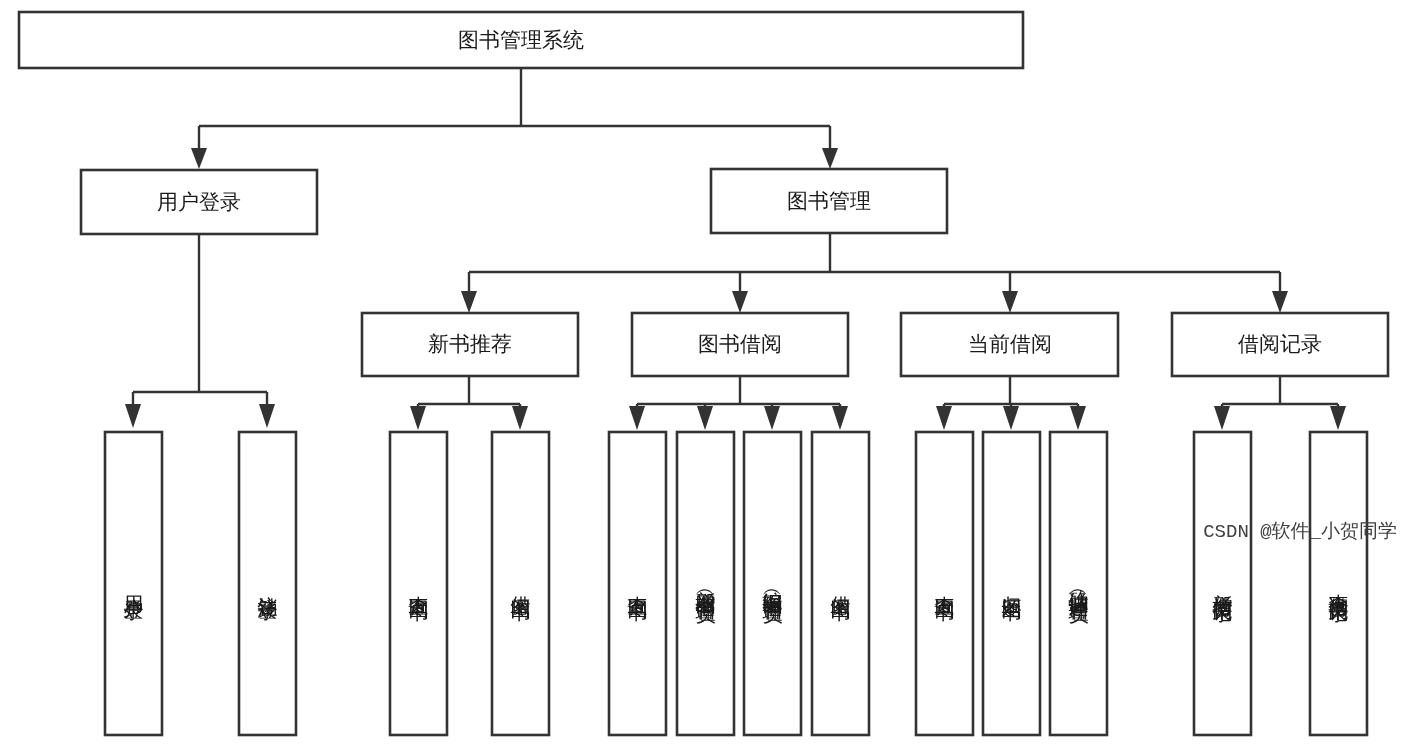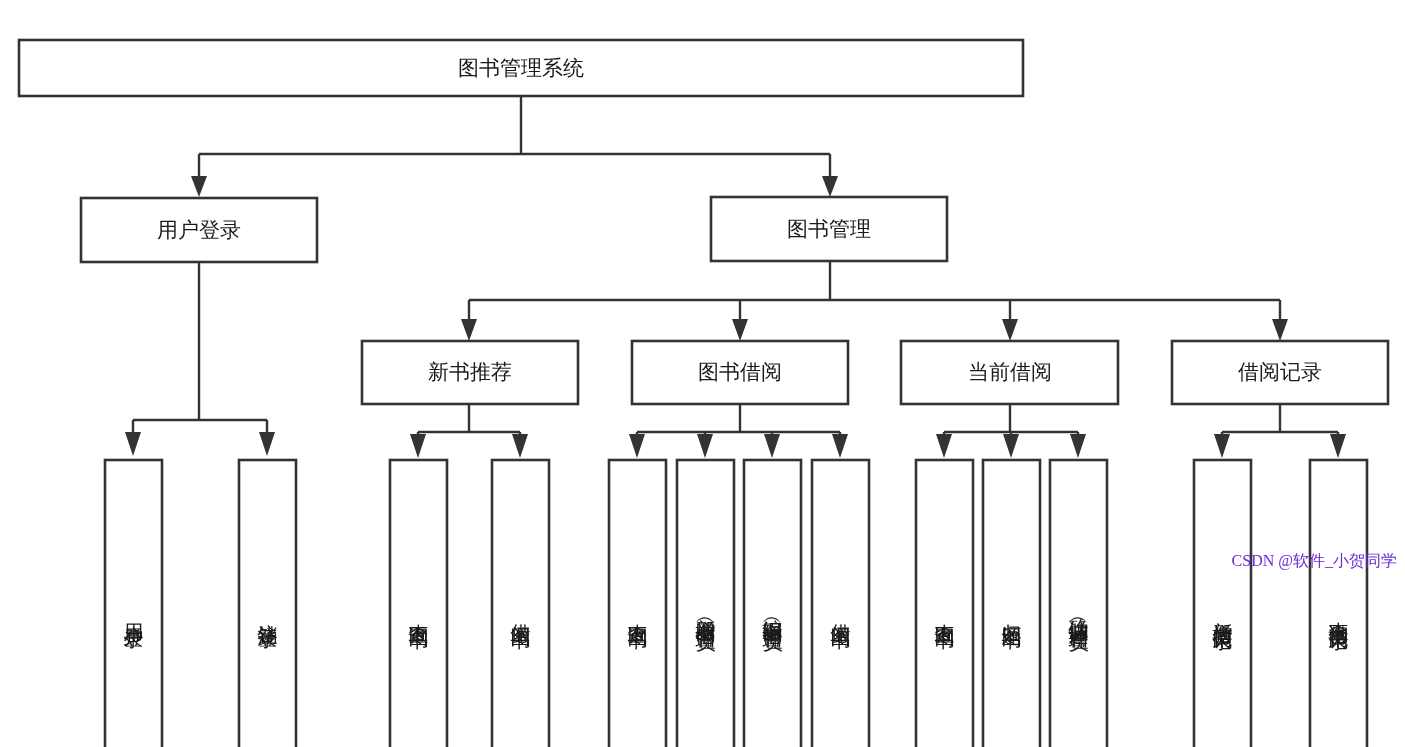--- a/index.html
+++ b/index.html
@@ -11,21 +11,20 @@
     width: 1405px;
     height: 747px;
     overflow: hidden;
     font-family: "DejaVu Sans", "Liberation Sans", sans-serif;
   }
   #diagram-root {
     position: relative;
     width: 1405px;
     height: 548px;
     background: #ffffff;
-    margin-top: 28px;
   }
   svg.diagram-svg {
     position: absolute;
     left: 0;
     top: 0;
     width: 1405px;
     height: 747px;
   }
   .node-box {
     fill: #ffffff;
@@ -60,23 +59,23 @@
     display: flex;
     align-items: center;
     justify-content: center;
     white-space: nowrap;
     pointer-events: none;
   }
   .watermark {
     position: absolute;
     right: 8px;
     bottom: 4px;
-    font-family: Liberation Serif, serif;
-    font-size: 16px;
-    color: #6d28d9;
+    font-family: Liberation Mono, monospace;
+    font-size: 19px;
+    color: #404040;
     white-space: nowrap;
   }
 </style>
 </head>
 <body>
 
 <div id="diagram-root">
 
   <svg class="diagram-svg" viewBox="0 0 1405 747">
 

